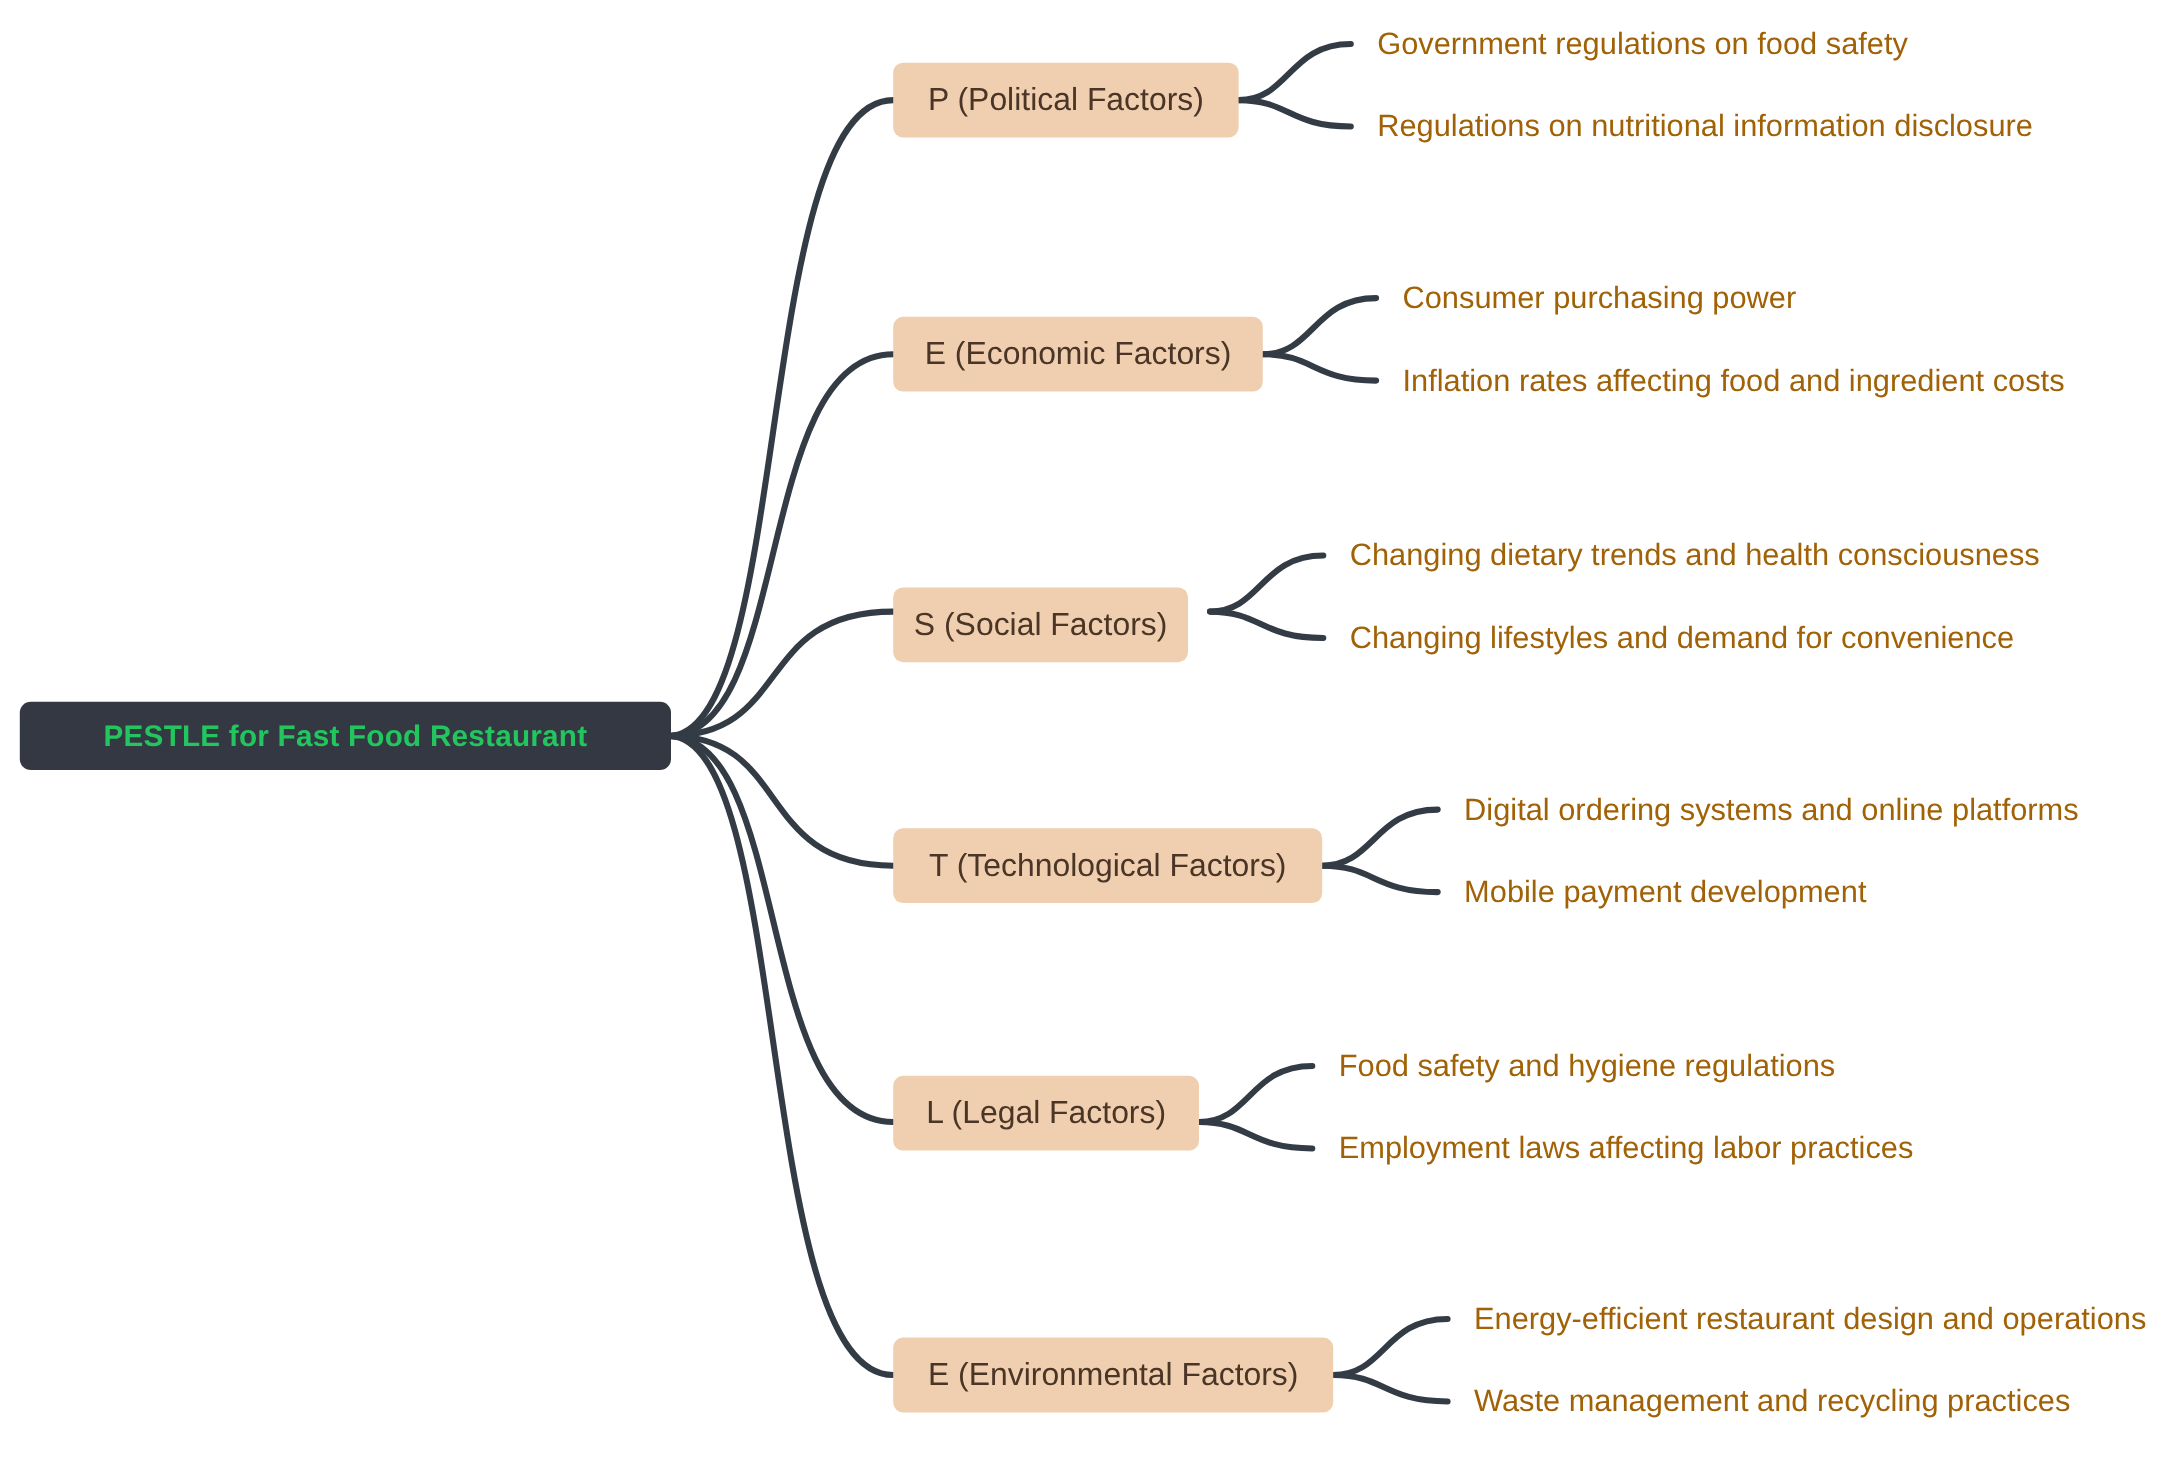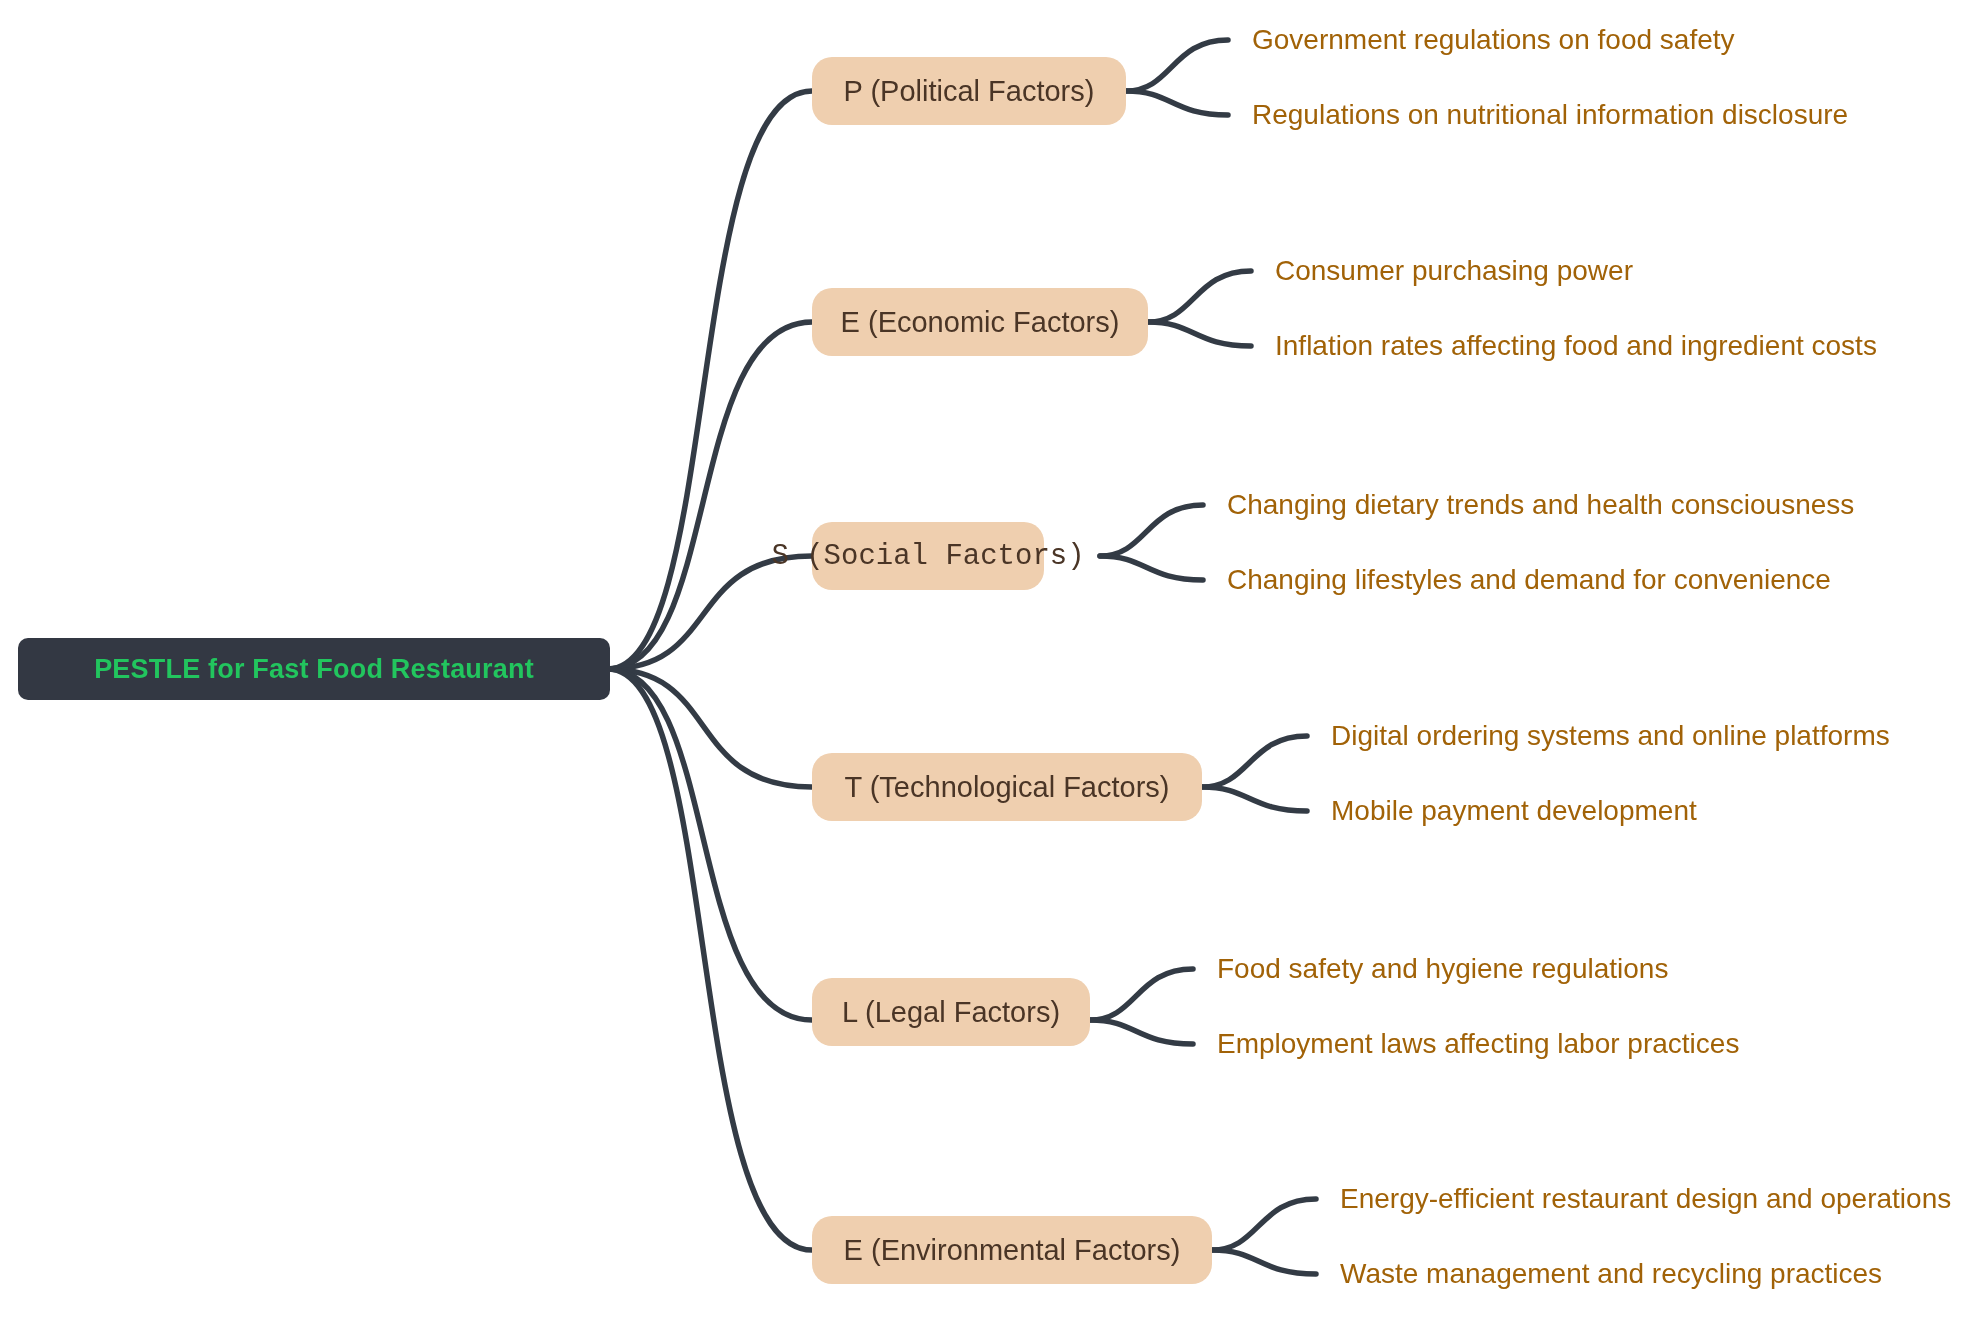--- a/index.html
+++ b/index.html
@@ -28,21 +28,21 @@
     border-radius:10px;
     font-weight:bold;
     font-size:27px;
     letter-spacing:0.2px;
     padding:0 26px;
   }
 
   .branch-node{
     background:#EFCFAF;
     color:#4A3526;
-    border-radius:20px;
+    border-radius:9px;
     font-size:29px;
     font-weight:400;
     padding:0 24px;
   }
 
   .leaf-label{
     position:absolute;
     color:#a16207;
     font-size:28px;
     font-weight:400;
@@ -80,21 +80,21 @@
     <div class="node branch-node" style="left: 812px; top: 57px; width: 314px; height: 68px;">
       <span>P (Political Factors)</span>
     </div>
     <div class="leaf-label" style="left: 1252px; top: 26px;">Government regulations on food safety</div>
     <div class="leaf-label" style="left: 1252px; top: 101px;">Regulations on nutritional information disclosure</div>
     <div class="node branch-node" style="left: 812px; top: 288px; width: 336px; height: 68px;">
       <span>E (Economic Factors)</span>
     </div>
     <div class="leaf-label" style="left: 1275px; top: 257px;">Consumer purchasing power</div>
     <div class="leaf-label" style="left: 1275px; top: 332px;">Inflation rates affecting food and ingredient costs</div>
-    <div class="node branch-node" style="left: 812px; top: 522px; width: 232px; height: 68px; font-family: Liberation Mono, monospace;">
+    <div class="node branch-node" style="left: 812px; top: 534px; width: 268px; height: 68px;">
       <span>S (Social Factors)</span>
     </div>
     <div class="leaf-label" style="left: 1227px; top: 491px;">Changing dietary trends and health consciousness</div>
     <div class="leaf-label" style="left: 1227px; top: 566px;">Changing lifestyles and demand for convenience</div>
     <div class="node branch-node" style="left: 812px; top: 753px; width: 390px; height: 68px;">
       <span>T (Technological Factors)</span>
     </div>
     <div class="leaf-label" style="left: 1331px; top: 722px;">Digital ordering systems and online platforms</div>
     <div class="leaf-label" style="left: 1331px; top: 797px;">Mobile payment development</div>
     <div class="node branch-node" style="left: 812px; top: 938px; width: 278px; height: 68px; margin-top: 40px;">

